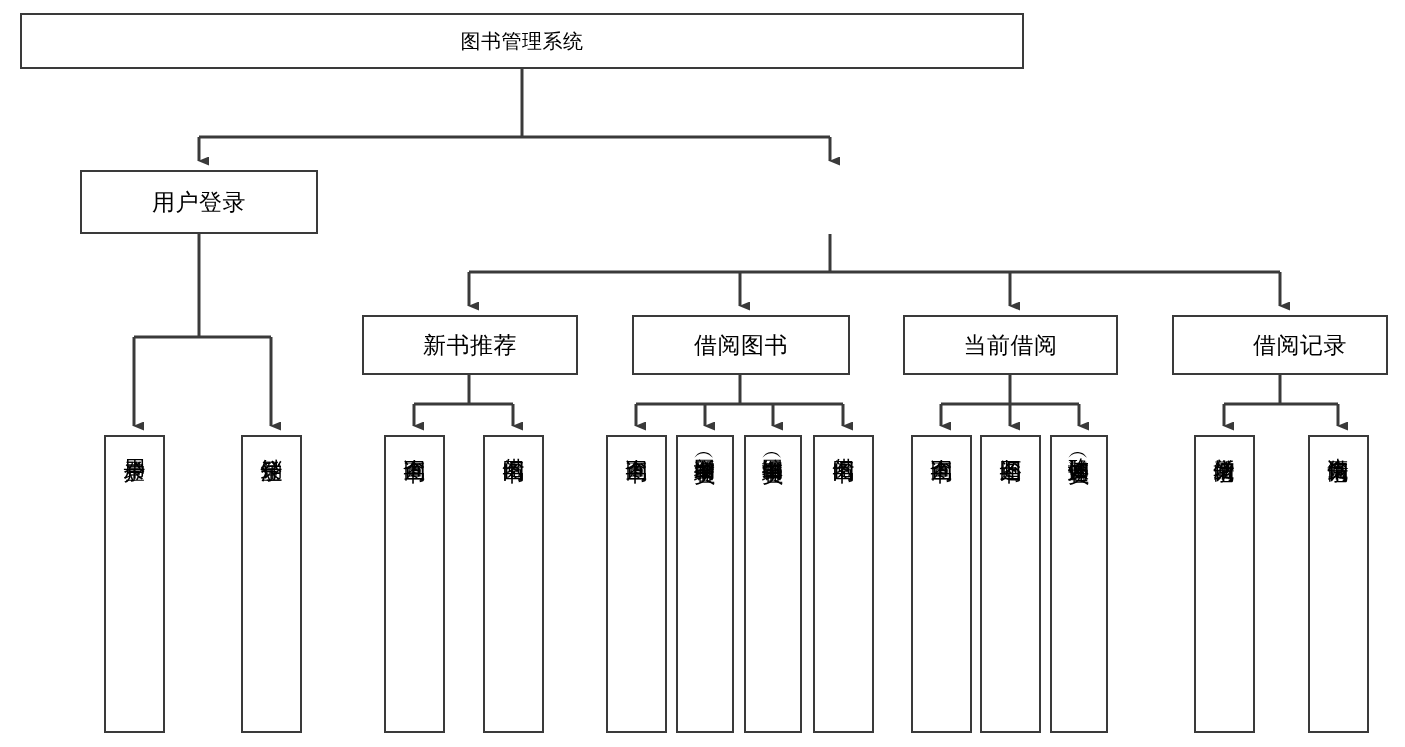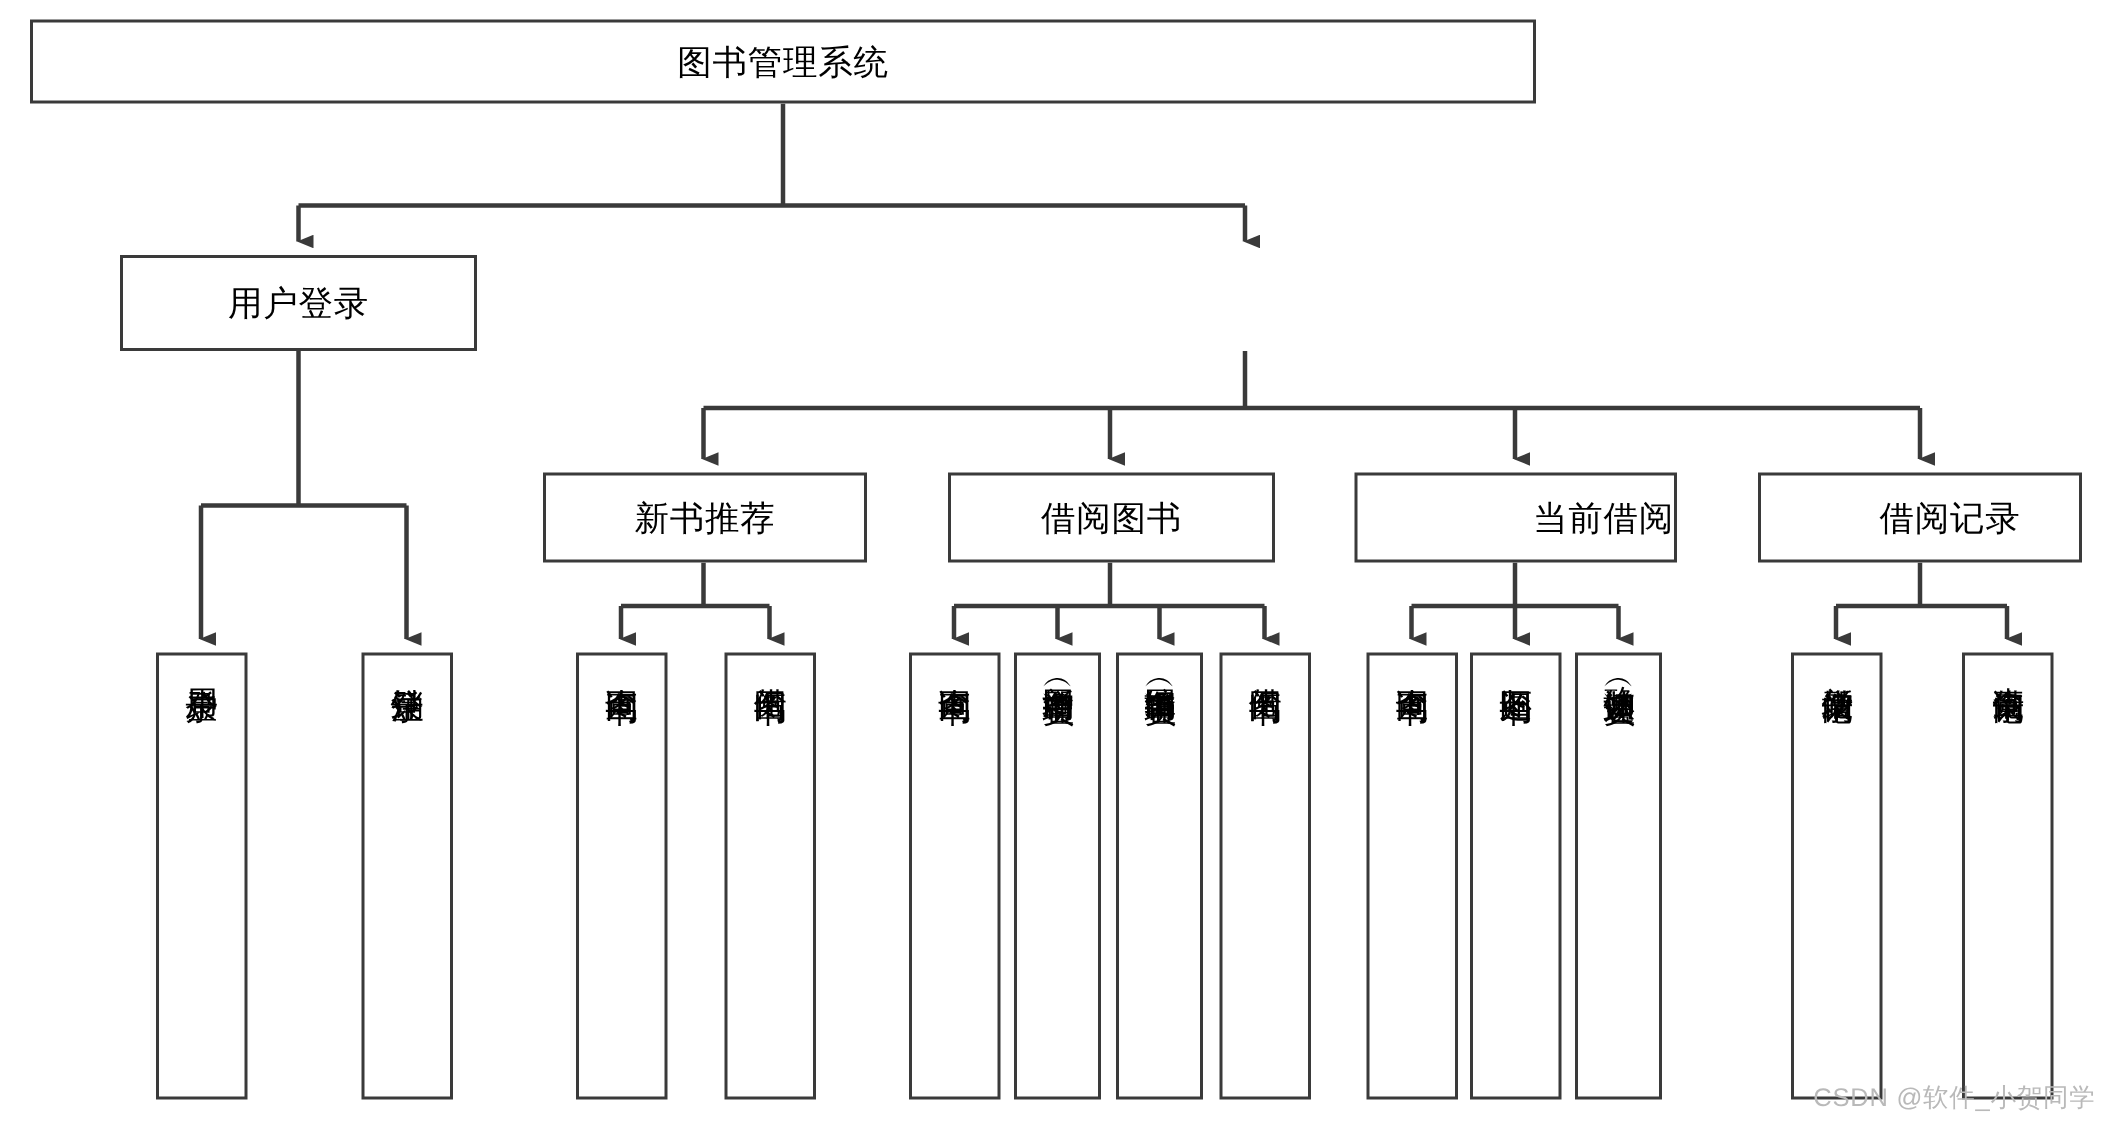--- a/index.html
+++ b/index.html
@@ -42,21 +42,21 @@
     text-align: center;
     line-height: 1.05;
     white-space: nowrap;
   }
   
   .node.horiz .node-label {
     font-size: 23px;
     letter-spacing: 0.5px;
   }
   .node.root .node-label {
-    font-size: 23px;
+    font-size: 20px;
   }
   
   .node.vert {
     align-items: flex-start;
     padding-top: 4px;
   }
   .node.vert .node-label {
     writing-mode: vertical-rl;
     text-orientation: upright;
     font-size: 22px;
@@ -144,21 +144,21 @@
 
 
   <div class="node horiz" style="left:362px; top:315px; width:216px; height:60px;">
     <span class="node-label">新书推荐</span>
   </div>
 
   <div class="node horiz" style="left:632px; top:315px; width:218px; height:60px;">
     <span class="node-label">借阅图书</span>
   </div>
 
-  <div class="node horiz" style="left:903px; top:315px; width:215px; height:60px;justify-content:flex-end;">
+  <div class="node horiz" style="left:903px; top:315px; width:215px; height:60px;">
     <span class="node-label">当前借阅</span>
   </div>
 
   <div class="node horiz" style="left:1172px; top:315px; width:216px; height:60px;padding-left:40px;">
     <span class="node-label">借阅记录</span>
   </div>
 
   <div class="node vert" style="left:104px; top:435px; width:61px; height:298px;">
     <span class="node-label">用户登录</span>
   </div>
@@ -196,15 +196,14 @@
     <span class="node-label">确认归还（管理员）</span>
   </div>
 
   <div class="node vert long" style="left:1194px; top:435px; width:61px; height:298px;">
     <span class="node-label">新增借阅记录</span>
   </div>
   <div class="node vert long" style="left:1308px; top:435px; width:61px; height:298px;">
     <span class="node-label">查询借阅记录</span>
   </div>
 
-  <div id="watermark">CSDN @软件_小贺同学</div>
 
 </div>
 
 </body></html>

